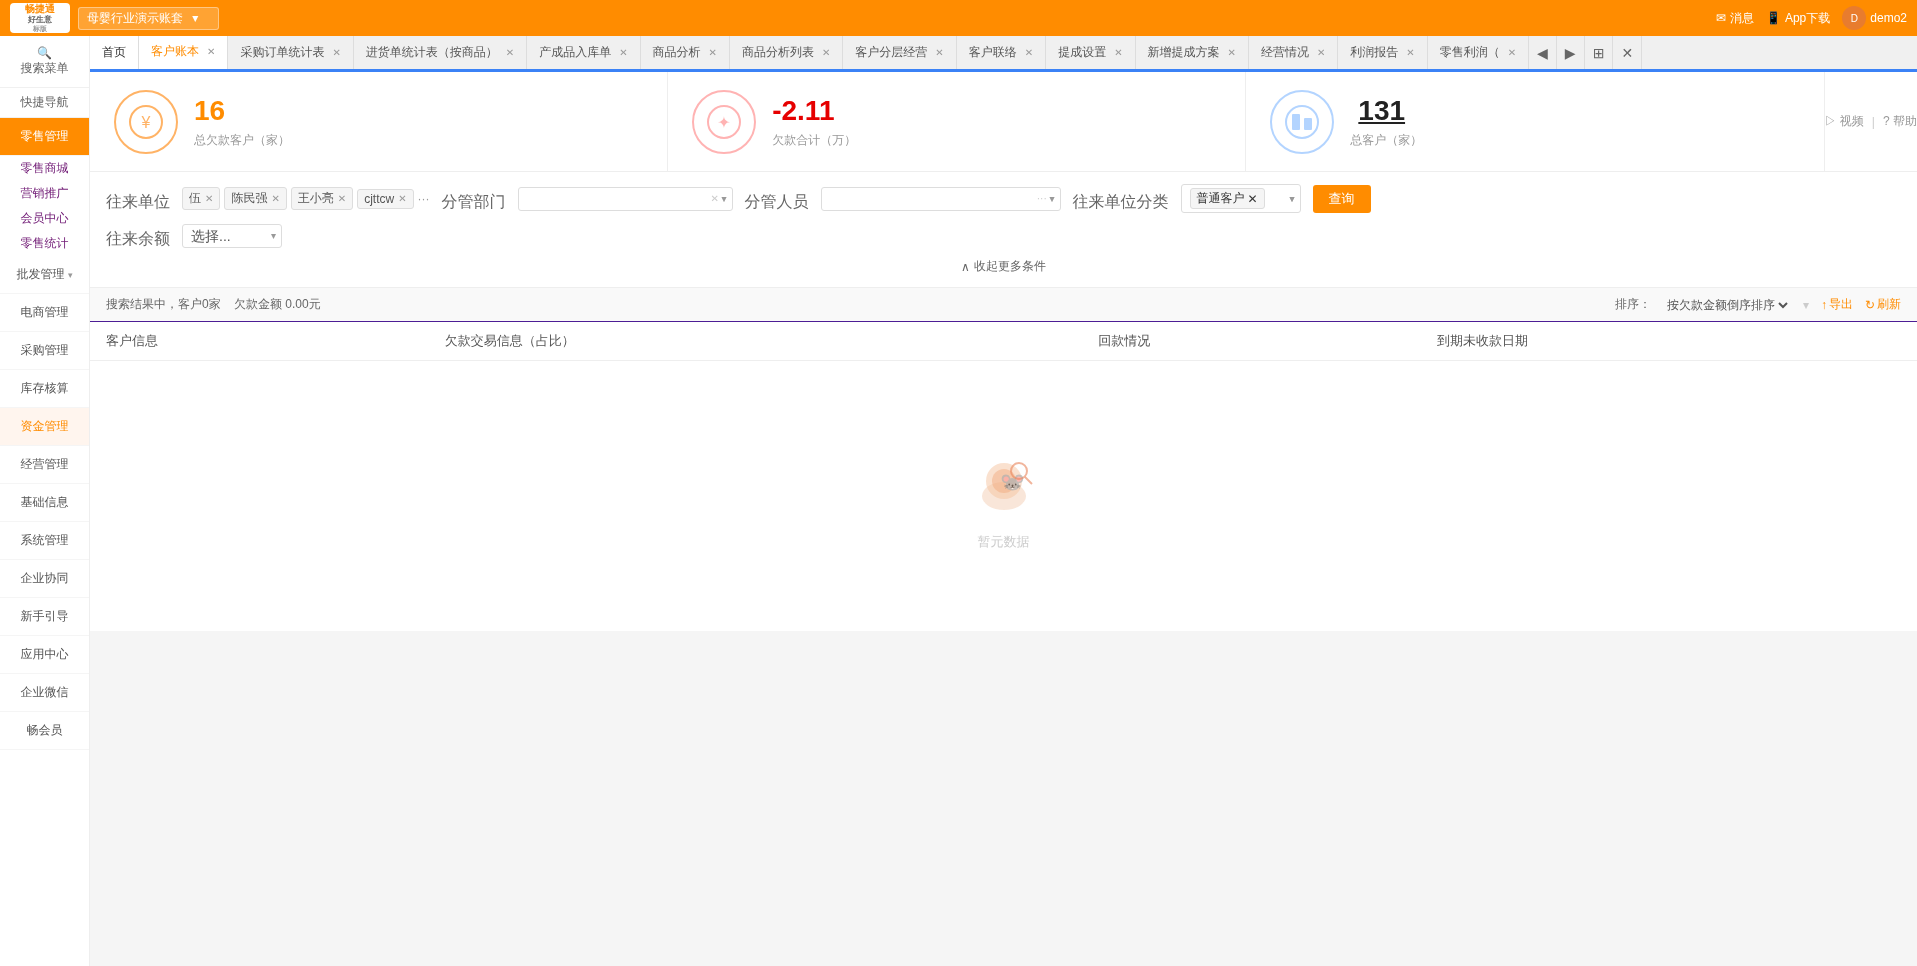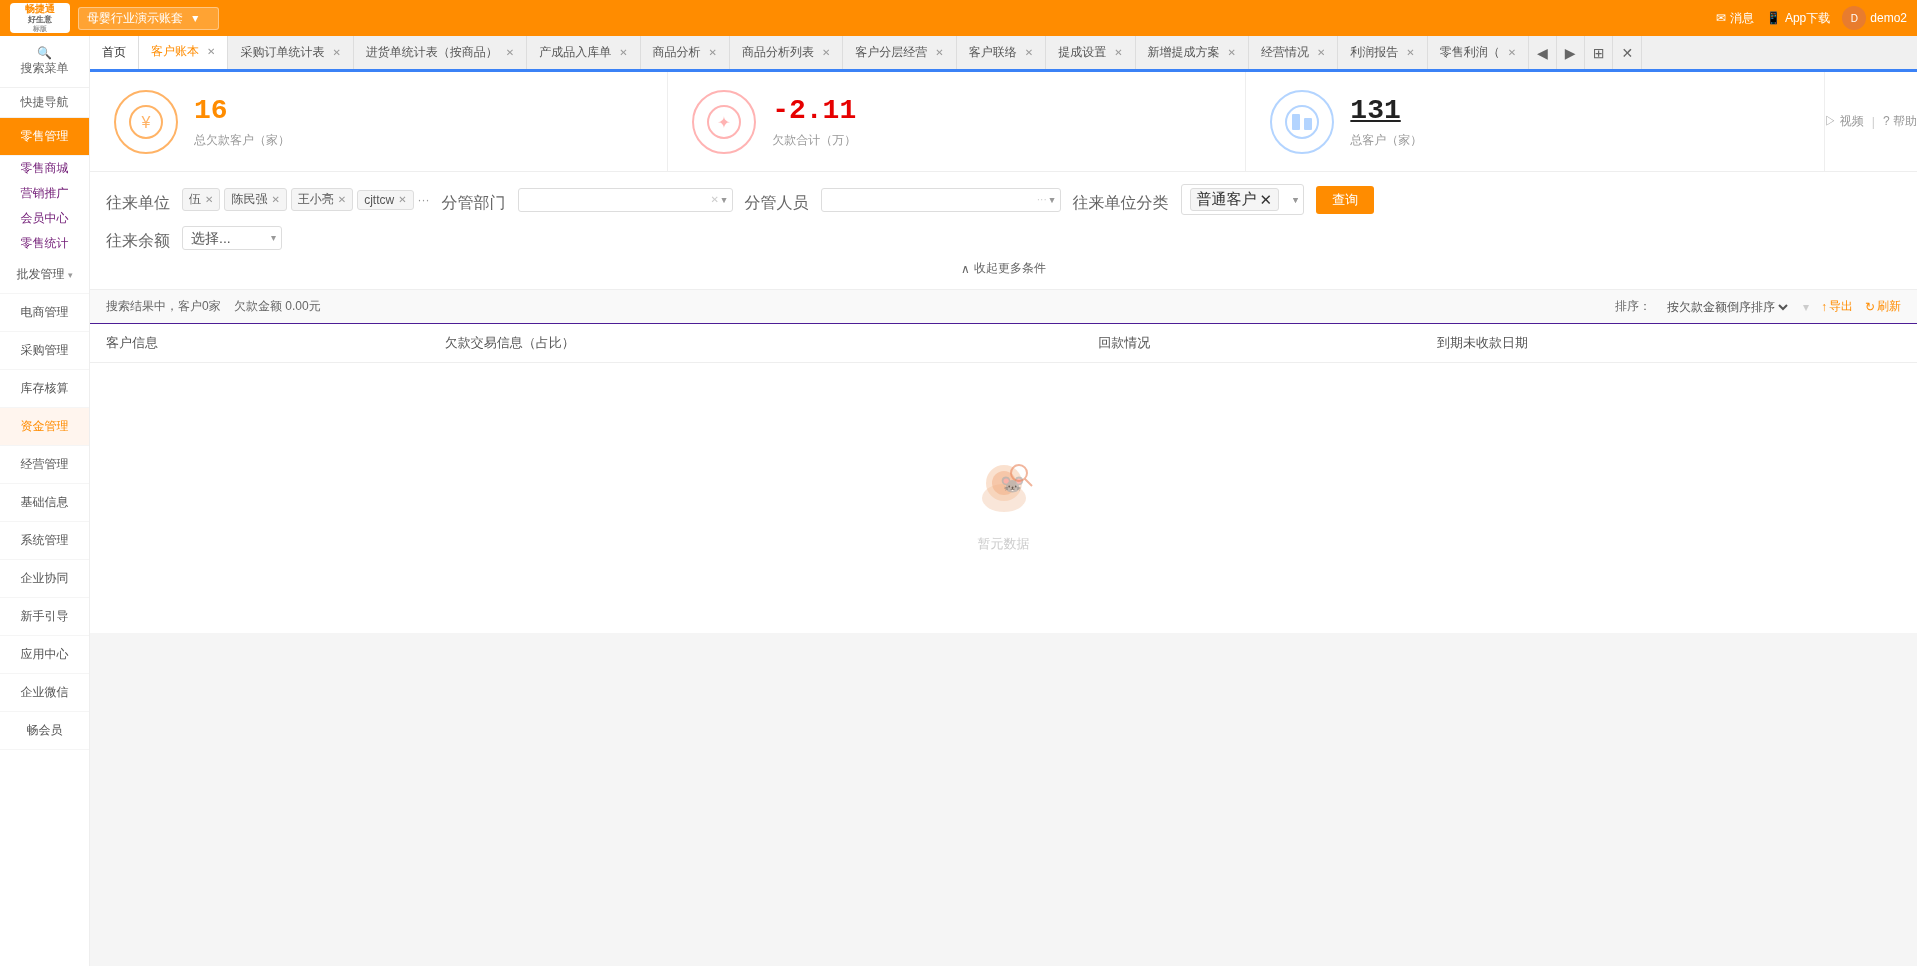--- a/index.html
+++ b/index.html
@@ -41,21 +41,21 @@
     .page-content { flex: 1; overflow-y: auto; background: #f5f5f5; padding: 0; }
 
     
     .stats-bar { background: #fff; display: flex; align-items: stretch; border-bottom: 1px solid #eee; padding: 0; min-height: 100px; }
     .stat-item { flex: 1; display: flex; align-items: center; padding: 16px 24px; border-right: 1px solid #eee; gap: 16px; }
     .stat-icon { width: 64px; height: 64px; display: flex; align-items: center; justify-content: center; }
     .stat-icon-circle { width: 64px; height: 64px; border-radius: 50%; border: 2px solid; display: flex; align-items: center; justify-content: center; font-size: 24px; }
     .stat-icon-orange { border-color: #ffb366; color: #ffb366; }
     .stat-icon-pink { border-color: #ffb3b3; color: #ffb3b3; }
     .stat-icon-blue { border-color: #b3d4ff; color: #b3d4ff; }
-    .stat-text { display: flex; flex-direction: column; font-family: Liberation Mono, monospace; }
+    .stat-text { display: flex; flex-direction: column; }
     .stat-value { font-size: 28px; font-weight: bold; line-height: 1.2; }
     .stat-value.orange { color: #ff8c00; }
     .stat-value.red { color: #e60000; }
     .stat-value.dark { color: #222; }
     .stat-label { font-size: 12px; color: #999; margin-top: 4px; }
     .stat-actions { display: flex; align-items: center; gap: 8px; margin-left: auto; font-size: 12px; color: #999; }
 
     
     .filter-area { background: #fff; padding: 12px 16px; border-bottom: 1px solid #eee; }
     .filter-row { display: flex; align-items: center; gap: 12px; margin-bottom: 8px; flex-wrap: wrap; }
@@ -294,21 +294,21 @@
             <div class="stat-icon">
               <div class="stat-icon-circle stat-icon-blue">
                 <svg width="36" height="36" viewBox="0 0 36 36">
                   <circle cx="18" cy="18" r="16" fill="none" stroke="#b3d4ff" stroke-width="2"></circle>
                   <rect x="8" y="10" width="8" height="16" rx="1" fill="#b3d4ff"></rect>
                   <rect x="20" y="14" width="8" height="12" rx="1" fill="#b3d4ff"></rect>
                 </svg>
               </div>
             </div>
             <div class="stat-text">
-              <span class="stat-value dark" style="text-decoration: underline;">131</span>
+              <span class="stat-value dark" style="text-decoration: underline; margin-left: 8px;">131</span>
               <span class="stat-label">总客户（家）</span>
             </div>
           </div>
 
           <div class="stat-actions">
             <span style="color:#999; cursor:pointer;">
               <span>▷</span>
               <span>视频</span>
             </span>
             <span style="color:#ccc;">|</span>
@@ -350,21 +350,21 @@
 
             <span class="filter-label">分管人员</span>
             <div class="filter-select-wrap">
               <input class="filter-select" style="min-width: 240px;" type="text" placeholder="" value="">
               <span style="position:absolute;right:6px;color:#ccc;font-size:10px;">··· ▾</span>
             </div>
 
             <span class="filter-label">往来单位分类</span>
             <div class="filter-select-wrap">
               <div style="border:1px solid #ddd; border-radius:3px; padding:3px 24px 3px 8px; font-size:12px; min-width:120px; background:#fff; display:flex; align-items:center; gap:4px;">
-                <span style="background:#f5f5f5;border:1px solid #ddd;border-radius:3px;padding:1px 6px;font-size:15px;display:flex;align-items:center;gap:3px;">
+                <span style="background:#f5f5f5;border:1px solid #ddd;border-radius:3px;padding:1px 6px;font-size:12px;display:flex;align-items:center;gap:3px;">
                   <span>普通客户</span>
                   <span class="remove">✕</span>
                 </span>
               </div>
               <span style="position:absolute;right:6px;color:#999;font-size:10px;">▾</span>
             </div>
 
             <button class="query-btn">查询</button>
           </div>
           <div class="filter-row">

